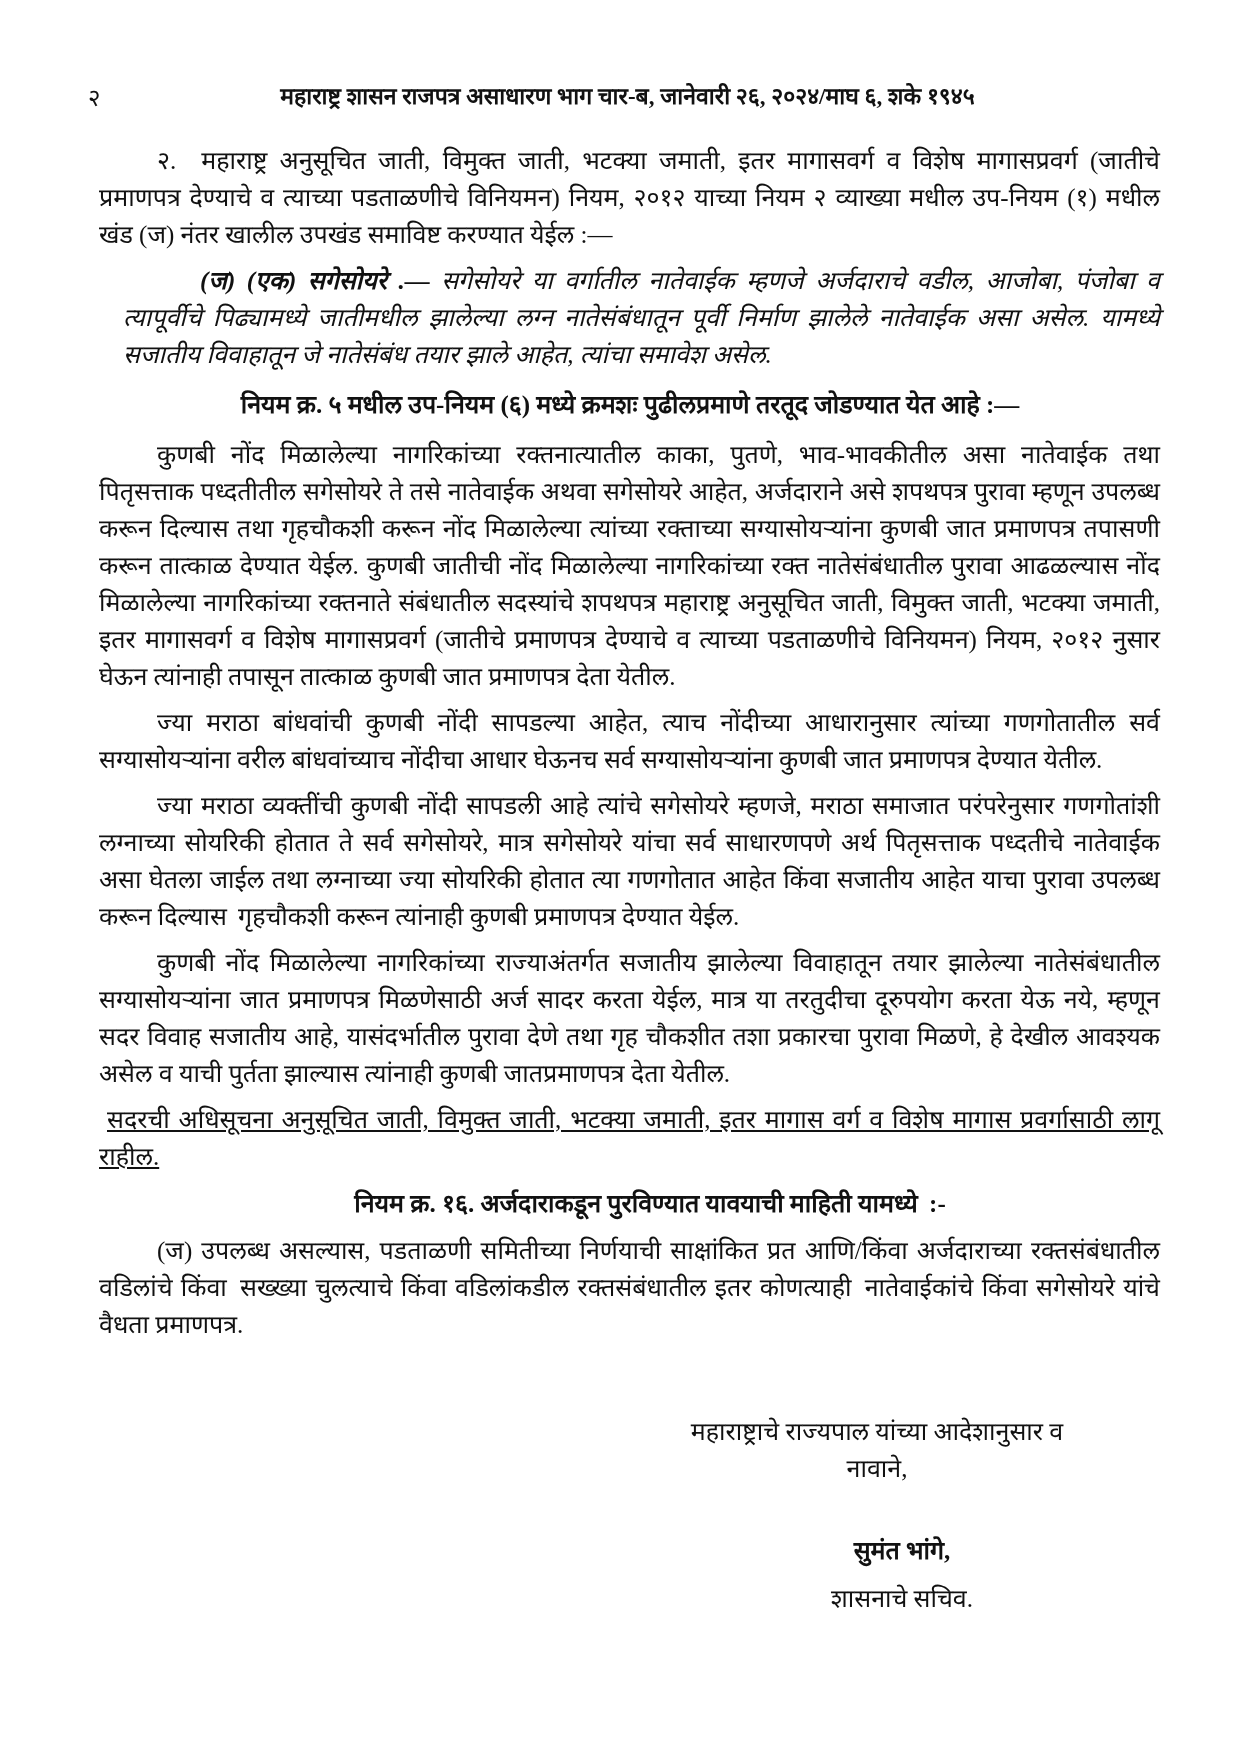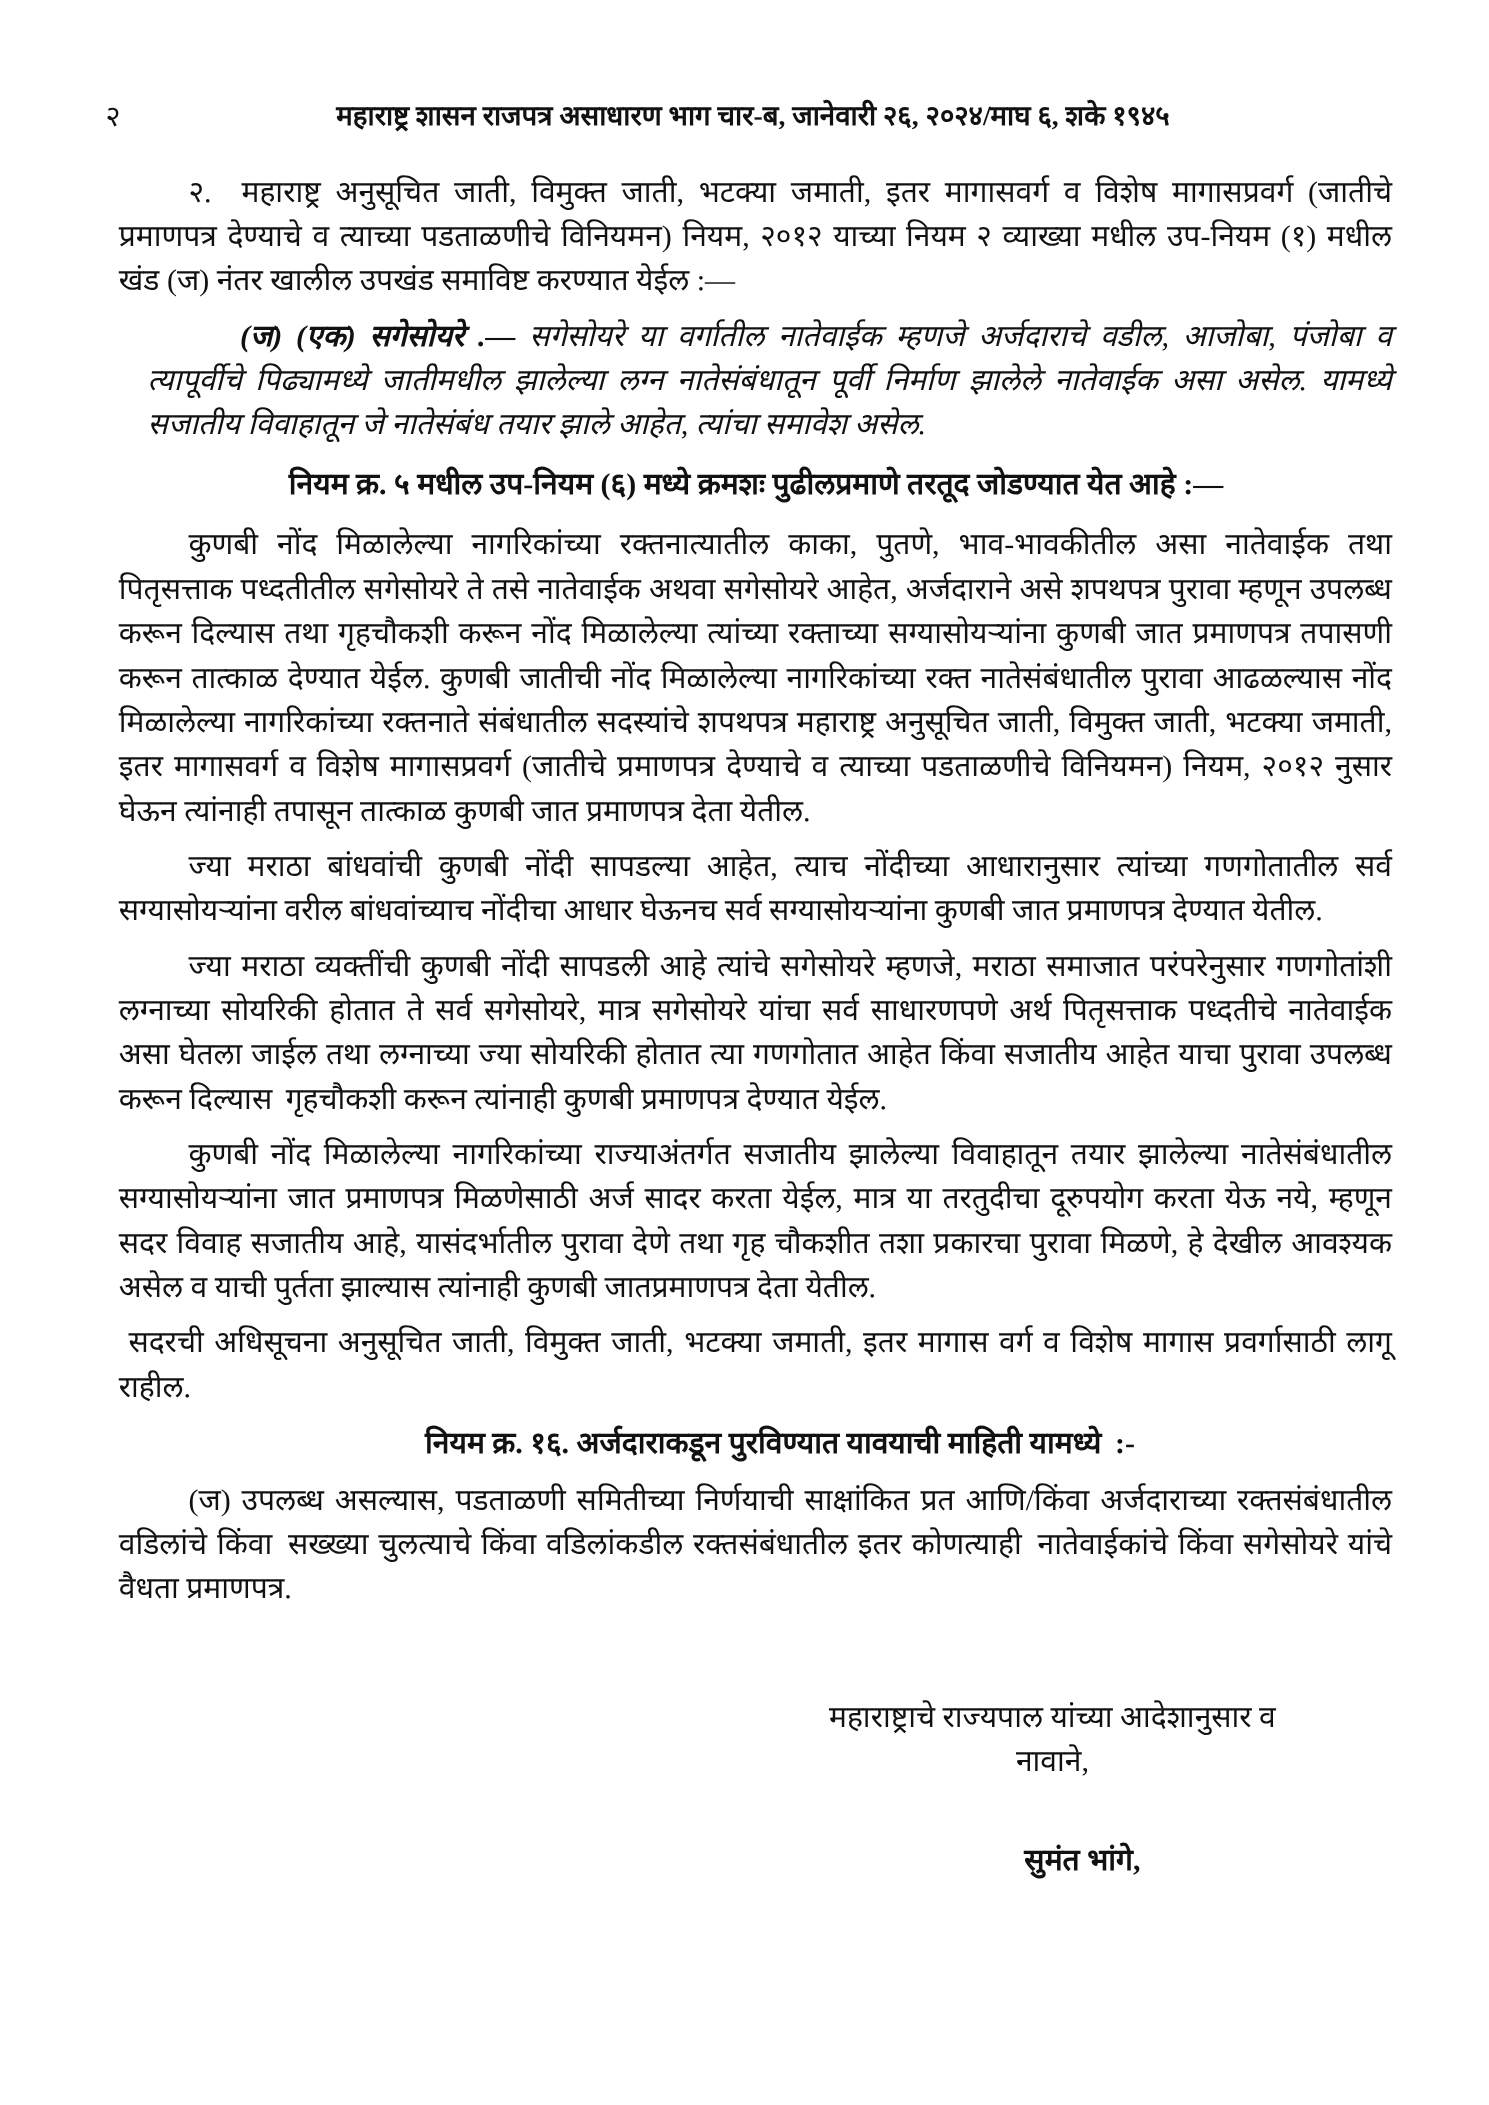--- a/index.html
+++ b/index.html
@@ -58,20 +58,21 @@
     text-indent: 0;
     margin: 13px 0 13px 5px;
   }
   p.rule-heading.rule16 {
     margin-left: 45px;
     margin-top: 10px;
     margin-bottom: 10px;
   }
   p.notification-para {
     text-indent: 8px;
+    text-decoration: underline;
   }
   .order-line {
     margin: 70px 0 0 567px;
     width: 430px;
     text-align: center;
     font-size: 25px;
     line-height: 37px;
   }
   .sig-name {
     margin: 45px 0 0 592px;
@@ -116,14 +117,15 @@
   <p class="body-para notification-para">सदरची अधिसूचना अनुसूचित जाती, विमुक्त जाती, भटक्या जमाती, इतर मागास वर्ग व विशेष मागास प्रवर्गासाठी लागू राहील.</p>
 
   <p class="rule-heading rule16">नियम क्र. १६. अर्जदाराकडून पुरविण्यात यावयाची माहिती यामध्ये  :-</p>
 
   <p class="body-para">(ज) उपलब्ध असल्यास, पडताळणी समितीच्या निर्णयाची साक्षांकित प्रत आणि/किंवा अर्जदाराच्या रक्तसंबंधातील वडिलांचे किंवा  सख्ख्या चुलत्याचे किंवा वडिलांकडील रक्तसंबंधातील इतर कोणत्याही  नातेवाईकांचे किंवा सगेसोयरे यांचे वैधता प्रमाणपत्र.</p>
 
   <div class="order-line">महाराष्ट्राचे राज्यपाल यांच्या आदेशानुसार व नावाने,</div>
 
   <div class="sig-name">सुमंत भांगे,</div>
 
+  <div class="sig-designation">शासनाचे सचिव.</div>
 
 </div>
 
 </body></html>

